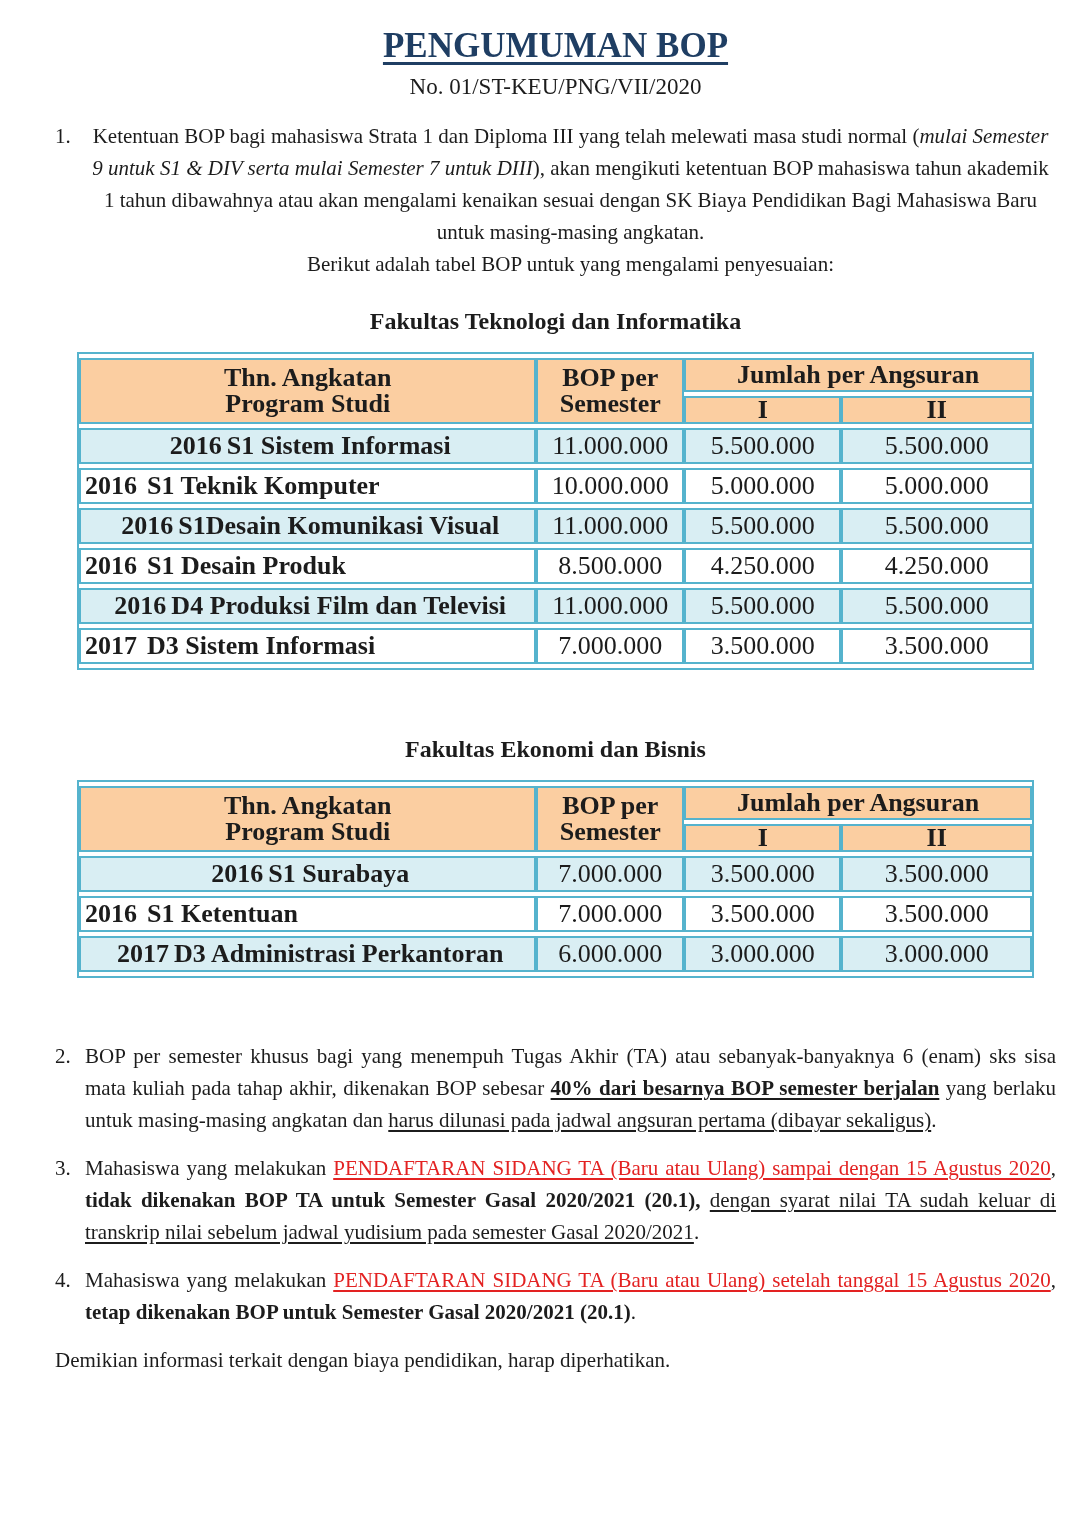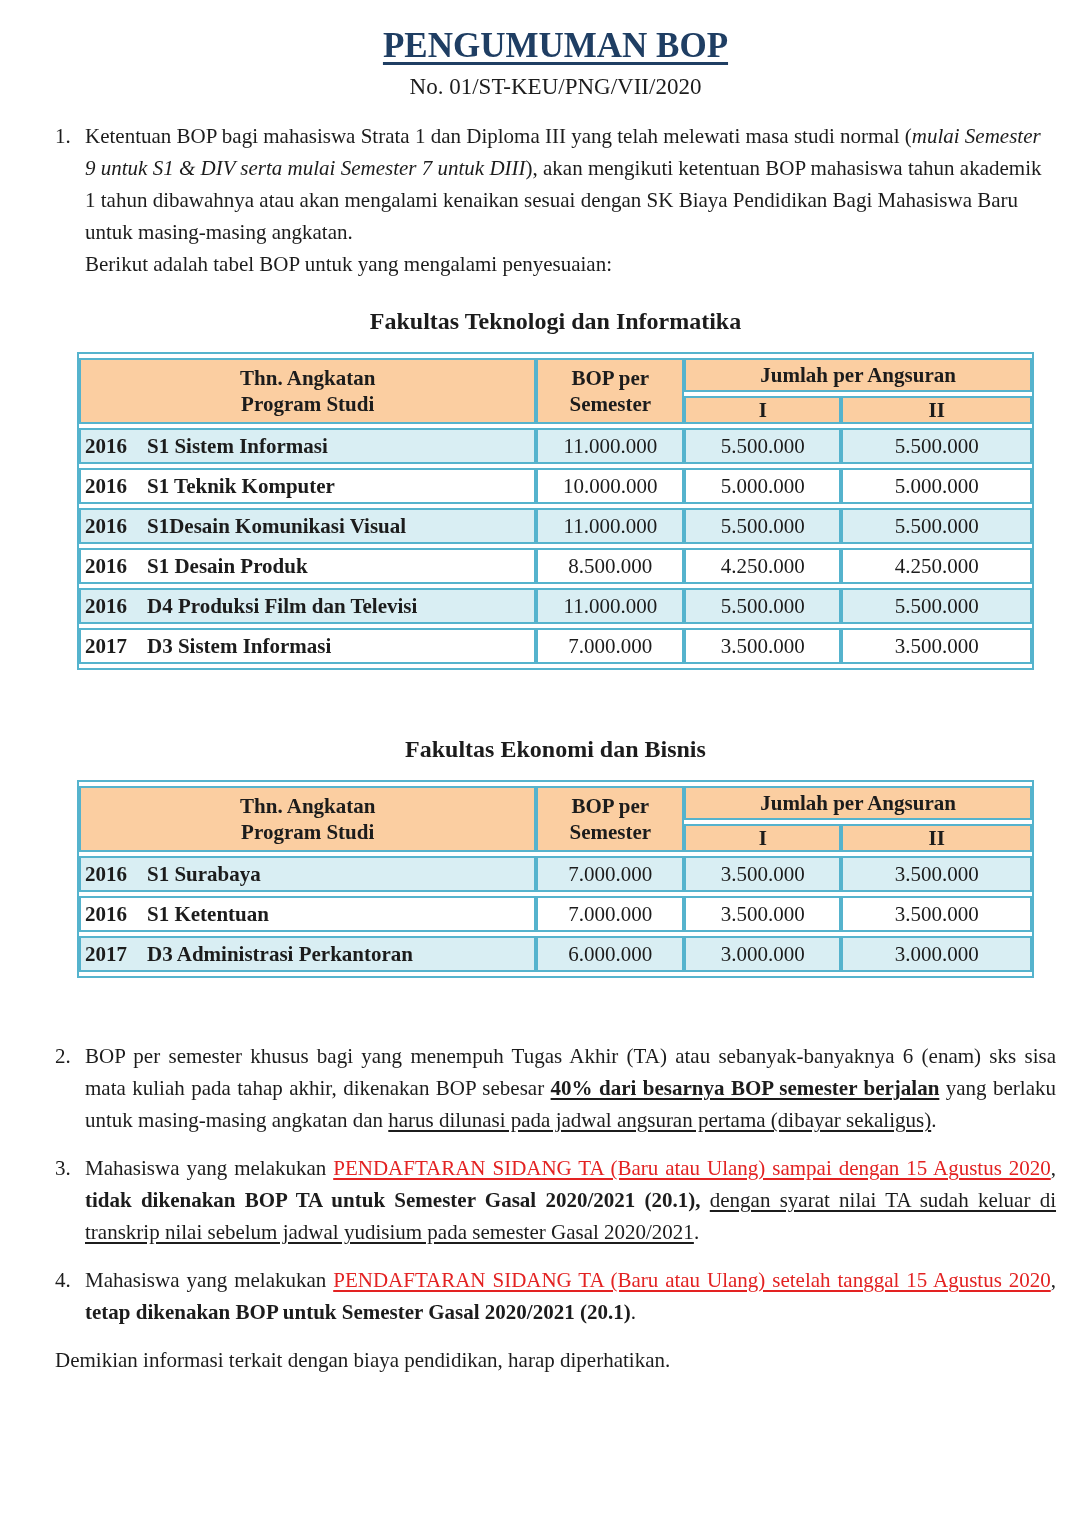--- a/index.html
+++ b/index.html
@@ -18,45 +18,45 @@
   .doc-title{
     font-size:35px;line-height:44px;font-weight:bold;margin:0;
     color:var(--c-title,#1f3e63);
     text-decoration:underline;text-decoration-thickness:3px;text-underline-offset:5px;
   }
   .doc-number{font-size:23px;line-height:30px;margin:4px 0 0 0;}
   .paras{margin-top:18px;}
   .para{display:flex;align-items:flex-start;}
   .para .num{flex:0 0 30px;}
   .para .ptext{flex:1 1 auto;}
-  .para.left .ptext{text-align:left;}
+  .para.left .ptext{text-align:center;}
   .para.just .ptext{text-align:justify;}
   .para + .para{margin-top:16px;}
   .b{font-weight:bold;}
   .i{font-style:italic;}
   .u{text-decoration:underline;text-decoration-thickness:1.5px;text-underline-offset:3px;}
   .r{color:var(--c-red,#e32222);}
   .table-section{margin-top:26px;}
   .table-section.second{margin-top:64px;}
   .table-caption{text-align:center;font-size:24px;font-weight:bold;line-height:30px;margin:0 0 16px 0;}
   table.fee-table{
     width:957px;margin:0 auto;border-collapse:separate;border-spacing:0 4px;
     border:2px solid var(--c-border,#55b3cd);background:#ffffff;table-layout:fixed;
   }
   table.fee-table th, table.fee-table td{
-    border:2px solid var(--c-border,#55b3cd);font-size:21px;padding:0 4px;
+    border:2px solid var(--c-border,#55b3cd);font-size:26px;padding:0 4px;
   }
   table.fee-table thead th{
     background:var(--c-headerbg,#fbcea1);font-weight:bold;text-align:center;vertical-align:middle;
   }
   th.h-top{height:34px;line-height:26px;}
   th.h-sub{height:28px;line-height:24px;}
   th .hl{display:block;line-height:26px;}
   tbody td{height:34px;vertical-align:middle;background:#ffffff;}
-  tbody tr.alt td{background:var(--c-rowalt,#d9eef3);}
+  tbody tr.alt td{background:var(--c-rowalt,#d9eef3);text-align:center;}
   td.c-prog{text-align:left;padding-left:12px;font-weight:bold;}
   td.c-prog .yr{display:inline-block;width:62px;font-weight:bold;}
   td.c-num{text-align:center;font-weight:normal;}
   .closing{margin-top:16px;}
   .para2-block{margin-top:62px;}
   .signature{width:300px;margin:48px 150px 0 auto;text-align:center;}
   .sig-date{white-space:pre;}
   .sig-dept{
     margin-top:42px;font-weight:bold;
     text-decoration:underline;text-decoration-thickness:2px;text-underline-offset:4px;

